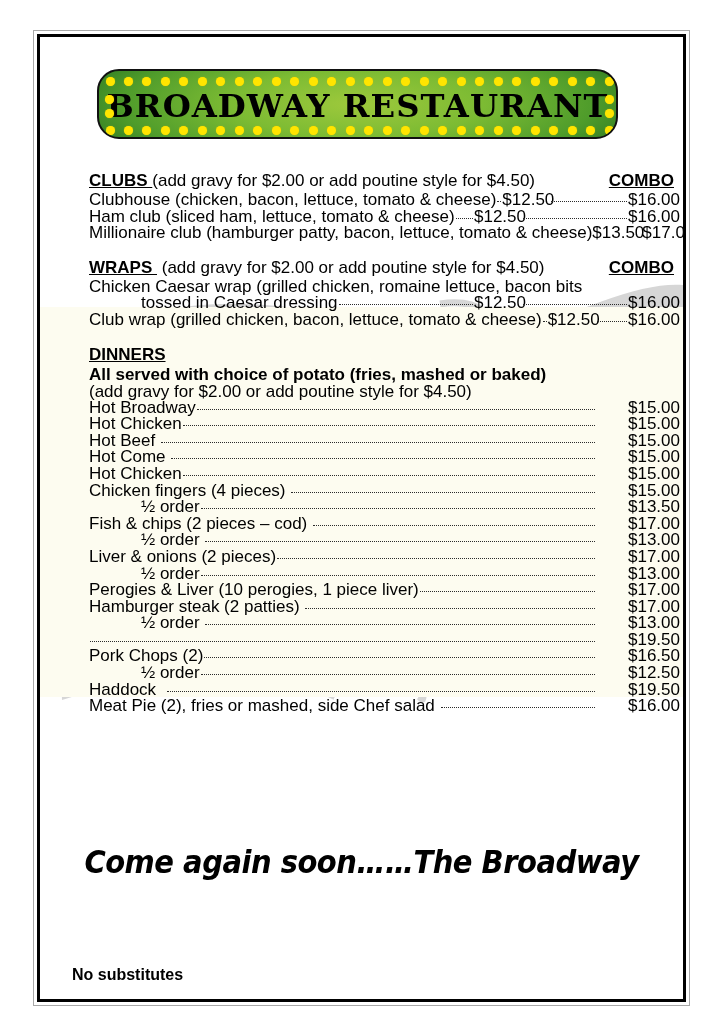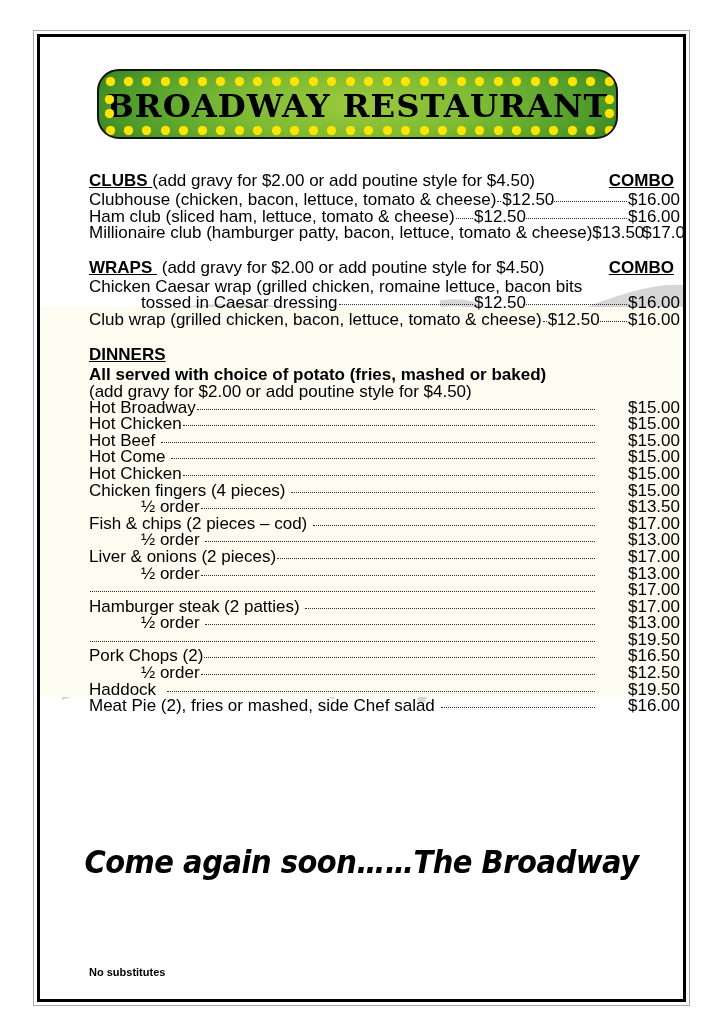--- a/index.html
+++ b/index.html
@@ -188,23 +188,23 @@
     font-style: italic;
     font-weight: bold;
     font-size: 29px;
     letter-spacing: -0.5px;
     color: #000;
     transform: scaleY(1.12);
     z-index: 3;
   }
   .nosub {
     position: absolute;
-    left: 49px;
+    left: 32px;
     top: 929px;
-    font-size: 11px;
+    font-size: 16px;
     font-weight: bold;
     z-index: 3;
   }
 </style>
 </head>
 <body>
 
 <div class="page">
   <div class="page-inner">
 
@@ -414,20 +414,21 @@
             <span class="dots"></span>
             <span class="price-end">$17.00</span>
           </div>
           <div class="row full">
             <span class="indent"></span>
             <span class="nm">½ order</span>
             <span class="dots"></span>
             <span class="price-end">$13.00</span>
           </div>
           <div class="row full">
+            <span class="nm">Perogies &amp; Liver (10 perogies, 1 piece liver)</span>
             <span class="dots"></span>
             <span class="price-end">$17.00</span>
           </div>
           <div class="row full">
             <span class="nm">Hamburger steak (2 patties) </span>
             <span class="dots"></span>
             <span class="price-end">$17.00</span>
           </div>
           <div class="row full">
             <span class="indent"></span>

